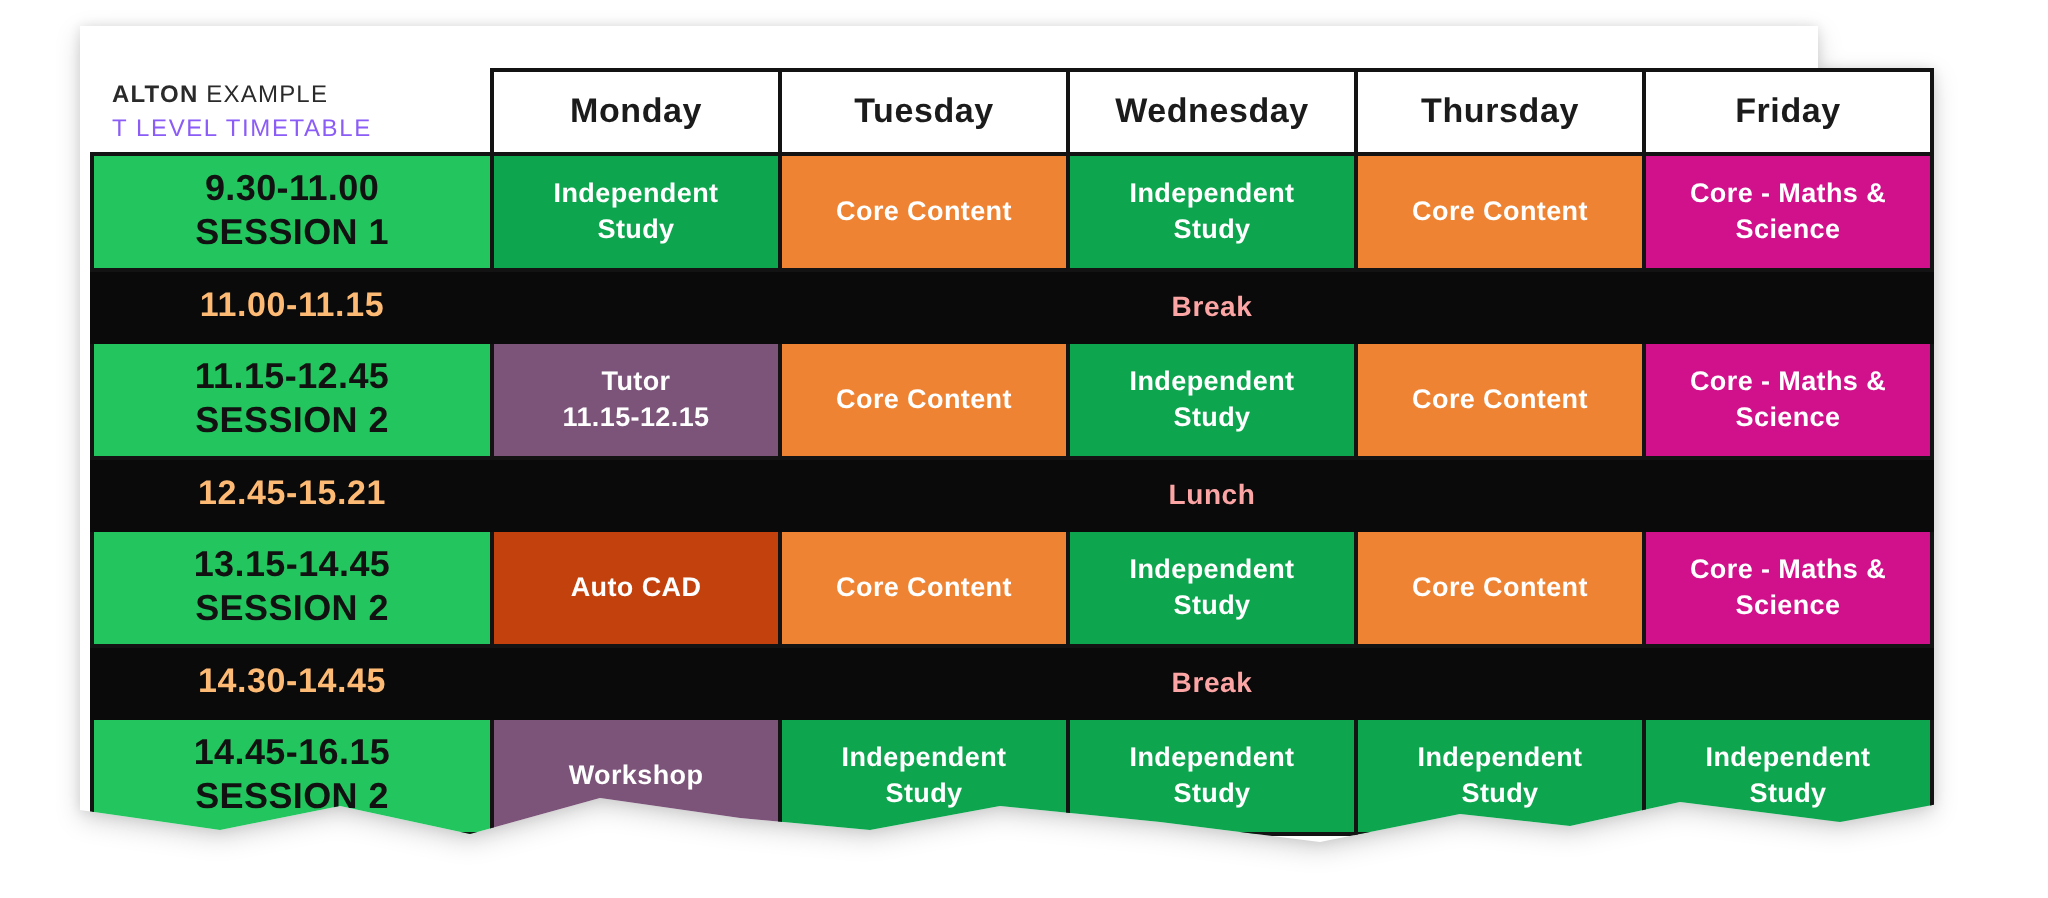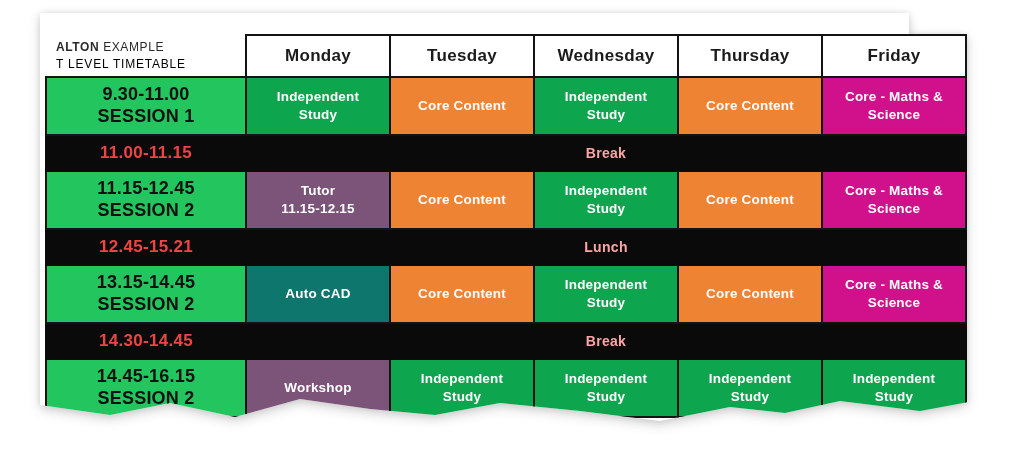--- a/index.html
+++ b/index.html
@@ -25,34 +25,34 @@
   .tt col.c-day{width:144px;}
   .tt th,.tt td{padding:0;}
   
   .tt th.day{
     height:40px;border:2px solid #131313;background:#ffffff;
     font-size:17px;font-weight:700;color:#1b1b1b;letter-spacing:.3px;text-align:center;
   }
   td.corner{border:none;background:#ffffff;vertical-align:middle;text-align:left;}
   .brand-line{font-size:12px;color:#2a2a2a;letter-spacing:.6px;padding-left:10px;line-height:1.35;}
   .brand-line .b{font-weight:700;}
-  .sub-line{font-size:12px;color:#000000;letter-spacing:.8px;padding-left:10px;line-height:1.35;}
+  .sub-line{font-size:12px;color:#8b5cf6;letter-spacing:.8px;padding-left:10px;line-height:1.35;}
   
   tr.session-row td{border:2px solid #131313;height:56px;vertical-align:middle;}
   td.time{
     background:#22c55e;text-align:center;
     font-size:18px;font-weight:700;color:#111;line-height:1.2;letter-spacing:.2px;
   }
   td.slot{
     text-align:center;color:#ffffff;font-size:13.5px;font-weight:700;
     line-height:1.3;white-space:pre-line;letter-spacing:.2px;
   }
   
   tr.bar-row td{height:34px;background:#0a0a0a;border:2px solid #0a0a0a;vertical-align:middle;}
-  td.bar-time{text-align:center;color:#ef4444;font-size:17px;font-weight:700;letter-spacing:.3px;}
+  td.bar-time{text-align:center;color:#fdba74;font-size:17px;font-weight:700;letter-spacing:.3px;}
   td.bar-label{text-align:center;color:#fca5a5;font-size:14px;font-weight:700;letter-spacing:.3px;}
 </style>
 </head>
 <body>
 
 <div class="sheet-wrap">
   <div class="sheet">
     <table class="tt">
       <colgroup>
         <col class="c-time">
@@ -110,21 +110,21 @@
           </tr>
           <tr class="bar-row">
             <td class="bar-time">12.45-15.21</td>
             <td class="bar-label" colspan="5">Lunch</td>
           </tr>
           <tr class="session-row">
             <td class="time">
               <div>13.15-14.45</div>
               <div>SESSION 2</div>
             </td>
-            <td class="slot" style="background: #0f766e;">Auto CAD</td>
+            <td class="slot" style="background: #c2410c;">Auto CAD</td>
             <td class="slot" style="background: rgb(238, 132, 51);">Core Content</td>
             <td class="slot" style="background: rgb(13, 166, 79);">Independent
 Study</td>
             <td class="slot" style="background: rgb(238, 132, 51);">Core Content</td>
             <td class="slot" style="background: rgb(209, 16, 140);">Core - Maths &amp;
 Science</td>
           </tr>
           <tr class="bar-row">
             <td class="bar-time">14.30-14.45</td>
             <td class="bar-label" colspan="5">Break</td>

